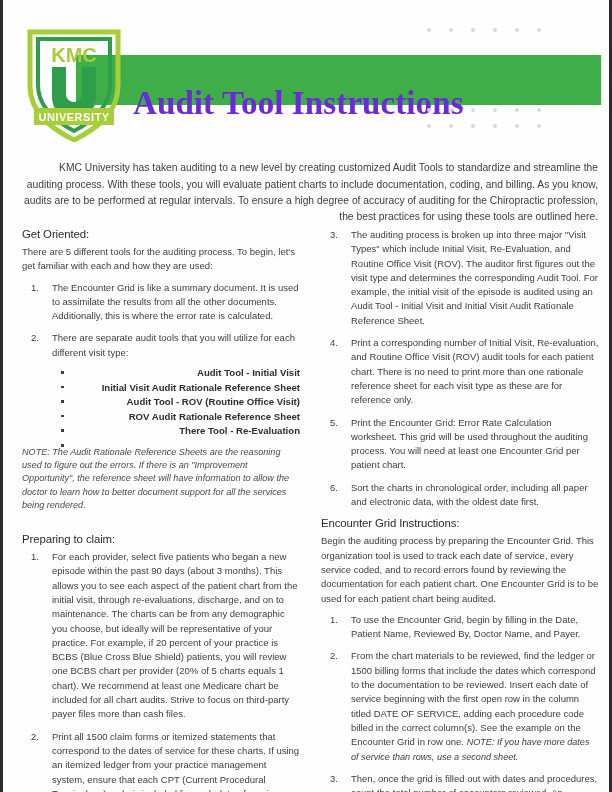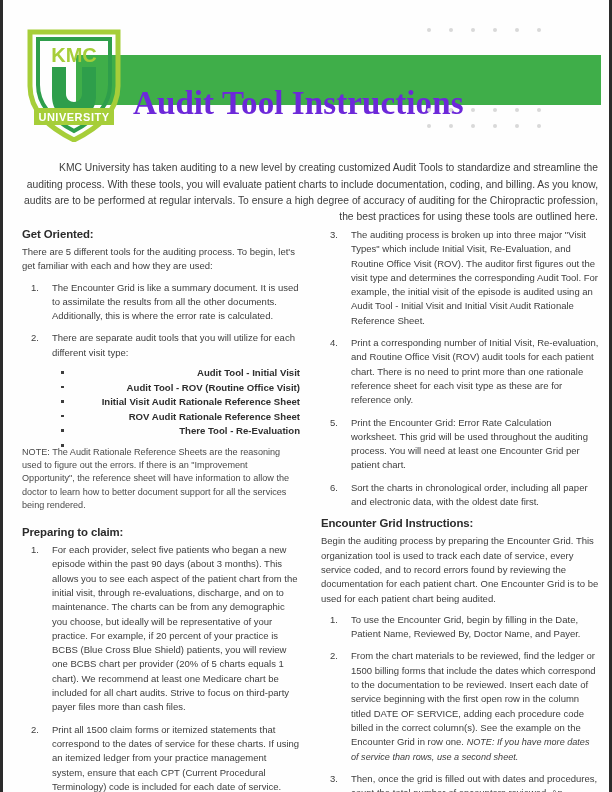--- a/index.html
+++ b/index.html
@@ -102,36 +102,37 @@
     top: 228px;
     width: 578px;
     display: flex;
     gap: 21px;
   }
   .col {
     width: 278px;
   }
   h2.sec {
     font-size: 11.4px;
-    font-weight: bold;
+    font-weight: normal;
     color: #2b2b2b;
     margin: 0 0 5px 0;
     letter-spacing: -0.1px;
   }
   h2.sec.spaced { margin-top: 8px; }
   p.body {
     font-size: 9.5px;
     line-height: 14.3px;
     margin: 0 0 7px 0;
     color: #3d3d3d;
   }
   p.note {
     font-size: 9.1px;
     line-height: 13.2px;
-    margin: 8px 0 14px 0;
+    font-style: italic;
+    margin: 8px 0 21px 0;
     color: #4a4a4a;
   }
   ol.numlist, ul.bullets {
     margin: 0;
     padding: 0;
     list-style: none;
   }
   ol.numlist > li {
     position: relative;
     padding-left: 30px;
@@ -250,25 +251,25 @@
         <li style="margin-bottom:0;">
           <span class="num">2.</span>
           <span>There are separate audit tools that you will utilize for each different visit type:</span>
           <ul class="bullets">
             <li>
               <span class="bdot"></span>
               <span>Audit Tool - Initial Visit</span>
             </li>
             <li>
               <span class="bdot"></span>
+              <span>Initial Visit Audit Rationale Reference Sheet</span>
+            </li>
+            <li>
+              <span class="bdot"></span>
               <span>Audit Tool - ROV (Routine Office Visit)</span>
-            </li>
-            <li>
-              <span class="bdot"></span>
-              <span>Initial Visit Audit Rationale Reference Sheet</span>
             </li>
             <li>
               <span class="bdot"></span>
               <span>ROV Audit Rationale Reference Sheet</span>
             </li>
             <li>
               <span class="bdot"></span>
               <span>There Tool - Re-Evaluation</span>
             </li>
             <li>

